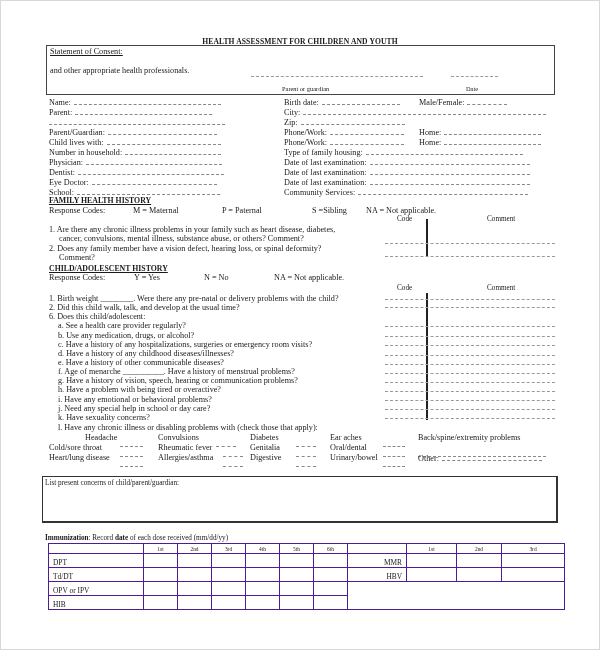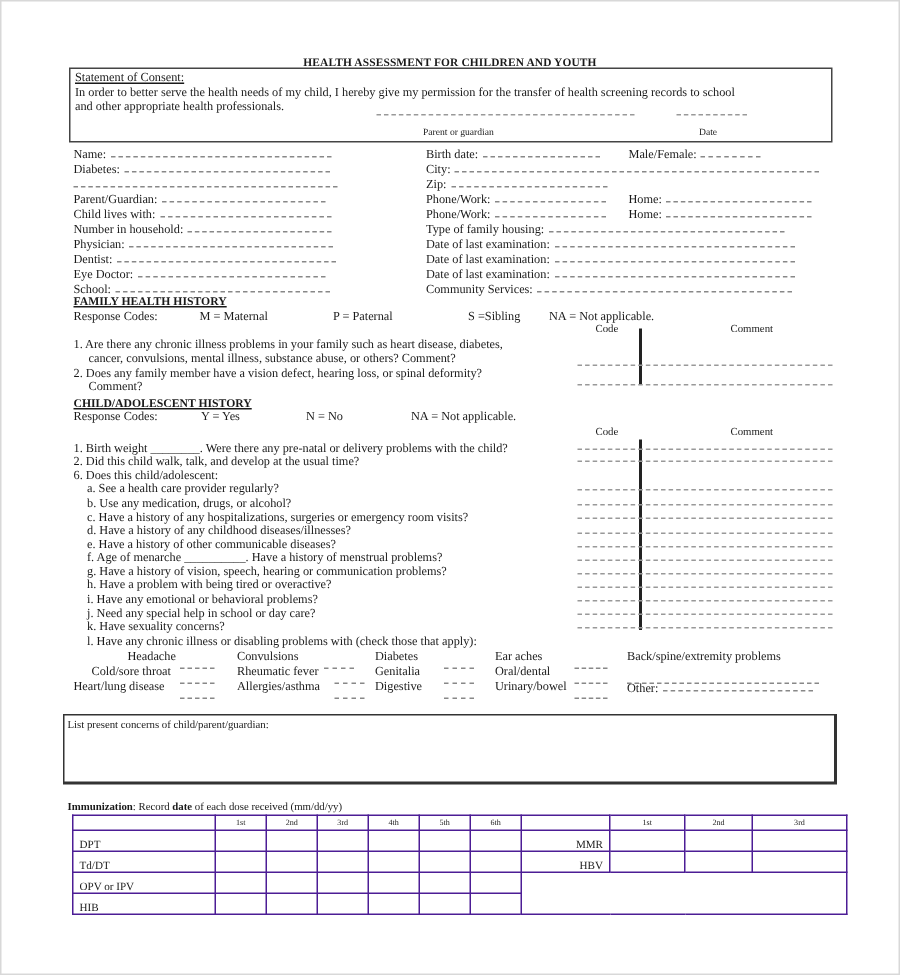--- a/index.html
+++ b/index.html
@@ -47,31 +47,30 @@
 </style>
 </head>
 <body>
 
 <div class="page-frame"></div>
 
 <div class="title">HEALTH ASSESSMENT  FOR CHILDREN AND YOUTH</div>
 
 <div class="consent-box">
   <div class="abs t8 u" style="left:3px; top:1px;">Statement of Consent:</div>
-  <div class="abs t8" style="left:3px; top:11px;">In order to better serve the health needs of my child, I hereby give my permission for the transfer of health screening records to school</div>
   <div class="abs t8" style="left:3px; top:20px;">and other appropriate health professionals.</div>
   <div class="sigline" style="left:204px; top:30px; width:172px;"></div>
   <div class="sigline" style="left:404px; top:30px; width:47px;"></div>
   <div class="abs t7" style="left:235px; top:38px; font-size:6.4px;">Parent or guardian</div>
   <div class="abs t7" style="left:419px; top:38px; font-size:6.4px;">Date</div>
 </div>
 
 <div id="info-left">
   <div class="abs t8" style="left:49px; top:97px;"><span>Name:</span><span class="dash" style="width:147px"></span></div>
-  <div class="abs t8" style="left:49px; top:107px;"><span>Diabetes:</span><span class="dash" style="width:137px"></span></div>
+  <div class="abs t8" style="left:49px; top:107px;"><span>Parent:</span><span class="dash" style="width:137px"></span></div>
   <div class="abs t8" style="left:49px; top:117px;"><span class="dash" style="width:176px; margin-left:0"></span></div>
   <div class="abs t8" style="left:49px; top:127px;"><span>Parent/Guardian:</span><span class="dash" style="width:109px"></span></div>
   <div class="abs t8" style="left:49px; top:137px;"><span>Child lives with:</span><span class="dash" style="width:114px"></span></div>
   <div class="abs t8" style="left:49px; top:147px;"><span>Number in household:</span><span class="dash" style="width:96px"></span></div>
   <div class="abs t8" style="left:49px; top:157px;"><span>Physician:</span><span class="dash" style="width:136px"></span></div>
   <div class="abs t8" style="left:49px; top:167px;"><span>Dentist:</span><span class="dash" style="width:146px"></span></div>
   <div class="abs t8" style="left:49px; top:177px;"><span>Eye Doctor:</span><span class="dash" style="width:125px"></span></div>
   <div class="abs t8" style="left:49px; top:187px;"><span>School:</span><span class="dash" style="width:143px"></span></div>
 </div>
 
@@ -151,21 +150,21 @@
   <div class="abs t8" style="left:49px; top:433px;padding-left:36px;">Headache</div>
   <div class="abs" style="left:117px; top:433px;"><span class="dash" style="width:23px"></span></div>
   <div class="abs t8" style="left:158px; top:433px;">Convulsions</div>
   <div class="abs" style="left:213px; top:433px;"><span class="dash" style="width:20px"></span></div>
   <div class="abs t8" style="left:250px; top:433px;">Diabetes</div>
   <div class="abs" style="left:293px; top:433px;"><span class="dash" style="width:20px"></span></div>
   <div class="abs t8" style="left:330px; top:433px;">Ear aches</div>
   <div class="abs" style="left:380px; top:433px;"><span class="dash" style="width:22px"></span></div>
   <div class="abs t8" style="left:418px; top:433px;">Back/spine/extremity problems</div>
 
-  <div class="abs t8" style="left:49px; top:443px;margin-left:12px;">Cold/sore throat</div>
+  <div class="abs t8" style="left:49px; top:443px;">Cold/sore throat</div>
   <div class="abs" style="left:117px; top:443px;"><span class="dash" style="width:23px"></span></div>
   <div class="abs t8" style="left:158px; top:443px;">Rheumatic fever</div>
   <div class="abs" style="left:220px; top:443px;"><span class="dash" style="width:20px"></span></div>
   <div class="abs t8" style="left:250px; top:443px;">Genitalia</div>
   <div class="abs" style="left:293px; top:443px;"><span class="dash" style="width:20px"></span></div>
   <div class="abs t8" style="left:330px; top:443px;">Oral/dental</div>
   <div class="abs" style="left:380px; top:443px;"><span class="dash" style="width:22px"></span></div>
   <div class="abs" style="left:418px; top:443px;"><span class="dash" style="width:128px; margin-left:0"></span></div>
 
   <div class="abs t8" style="left:49px; top:453px;">Heart/lung disease</div>

